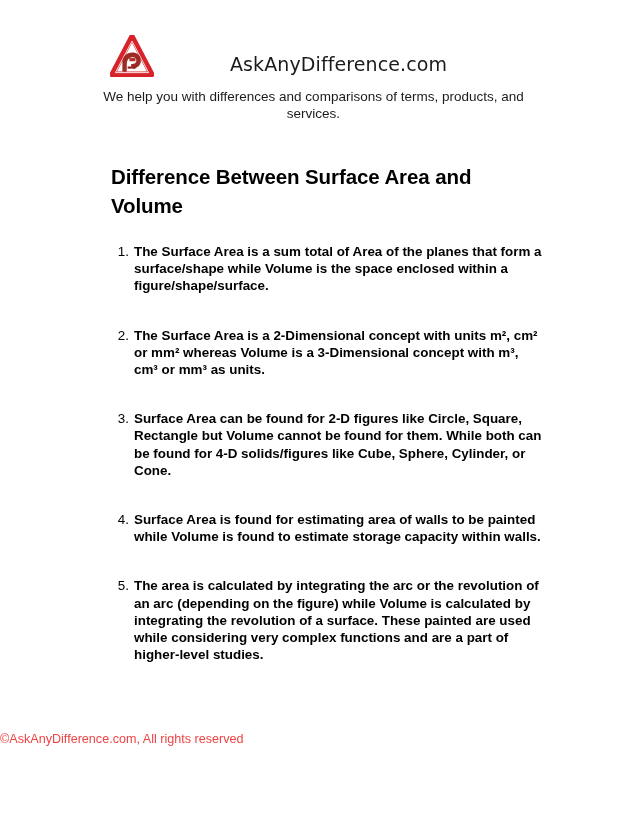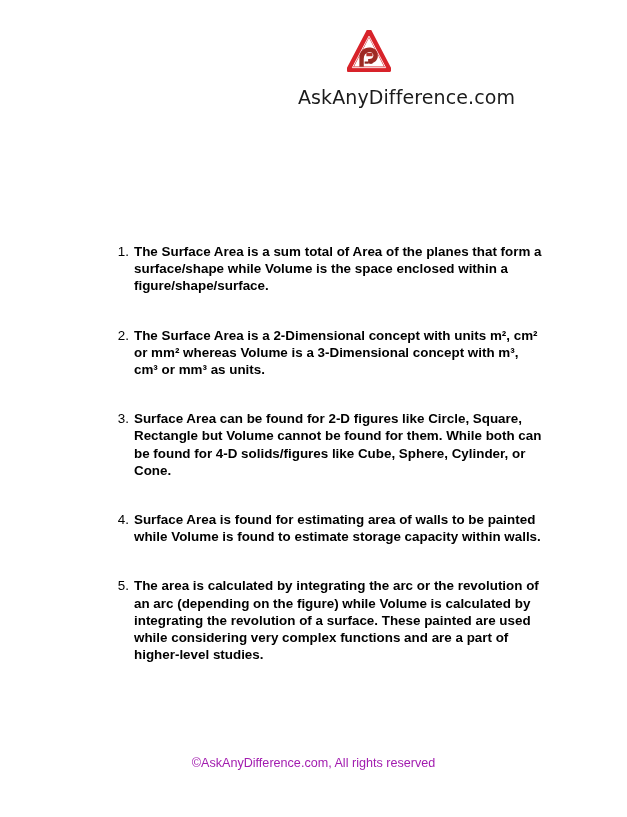--- a/index.html
+++ b/index.html
@@ -30,21 +30,20 @@
     top: 30px;
     width: 627px;
   }
 
   .brand-row {
     display: flex;
     align-items: center;
     justify-content: flex-start;
     padding-left: 110px;
     height: 52px;
-    flex-direction: column;
   }
 
   .logo {
     width: 44px;
     height: 42px;
     flex: 0 0 auto;
     display: block;
   }
 
   .site-title {
@@ -117,47 +116,48 @@
 
   .diff-text {
     display: block;
     font-weight: bold;
   }
 
   
   .site-footer {
     position: absolute;
     left: 0;
-    top: 755px;
+    top: 731px;
     width: 627px;
-    text-align: center;
     font-size: 12.6px;
     line-height: 16px;
-    color: #a21caf;
+    color: #ef4444;
   }
 </style>
 </head>
 <body>
 
 <div class="page">
 
   <div class="site-header">
     <div class="brand-row">
       <svg class="logo" viewBox="0 0 100 96" aria-hidden="true">
         <path d="M50 4 L95 90 L5 90 Z" fill="none" stroke="#d8232a" stroke-width="13" stroke-linejoin="round"></path>
         <path d="M50 14 L88 86 L12 86 Z" fill="none" stroke="#ffffff" stroke-width="2"></path>
         <path d="M28 62 C28 48, 40 38, 54 40 C66 42, 72 52, 70 62 C68 72, 58 78, 48 76 L48 66 C54 67, 60 64, 60 58 C60 52, 54 49, 48 51 C42 53, 38 58, 38 66 L38 84 L28 84 Z" fill="#9e2a24"></path>
         <path d="M44 52 L58 52 L58 60 L44 60 Z" fill="#b5322c"></path>
         <rect x="40" y="72" width="9" height="5" fill="#8d241f"></rect>
         <rect x="51" y="72" width="7" height="5" fill="#8d241f"></rect>
       </svg>
       <div class="site-title">AskAnyDifference.com</div>
     </div>
+    <div class="tagline">We help you with differences and comparisons of terms, products, and services.</div>
   </div>
 
+  <h1 class="article-title">Difference Between Surface Area and Volume</h1>
 
   <ol class="diff-list">
     <li class="diff-item">
       <span class="diff-num">1.</span>
       <span class="diff-text">The Surface Area is a sum total of Area of the planes that form a surface/shape while Volume is the space enclosed within a figure/shape/surface.</span>
     </li>
     <li class="diff-item">
       <span class="diff-num">2.</span>
       <span class="diff-text">The Surface Area is a 2-Dimensional concept with units m², cm² or mm² whereas Volume is a 3-Dimensional concept with m³, cm³ or mm³ as units.</span>
     </li>

